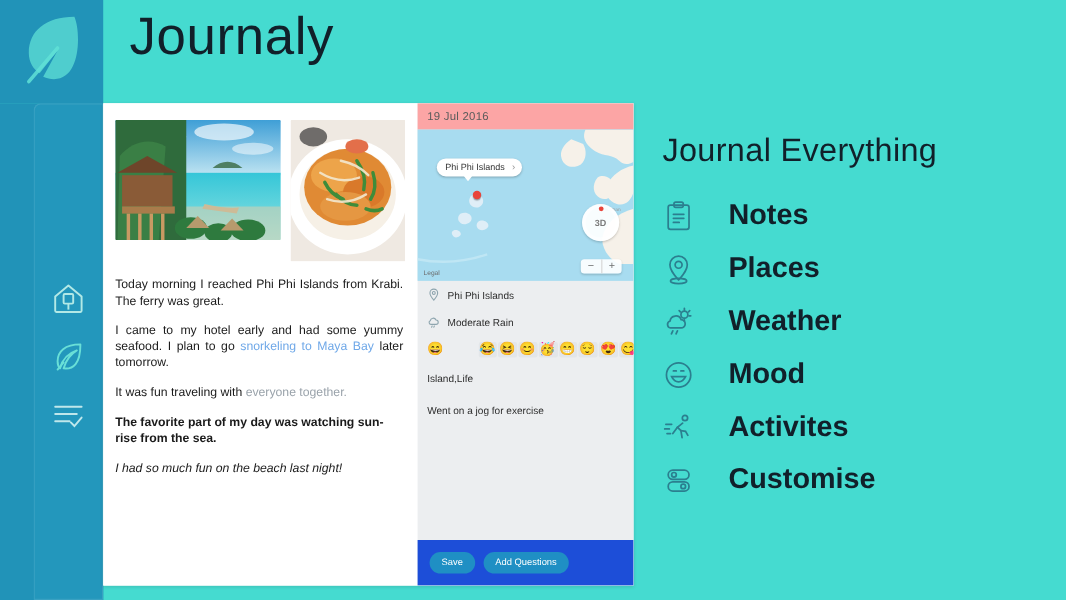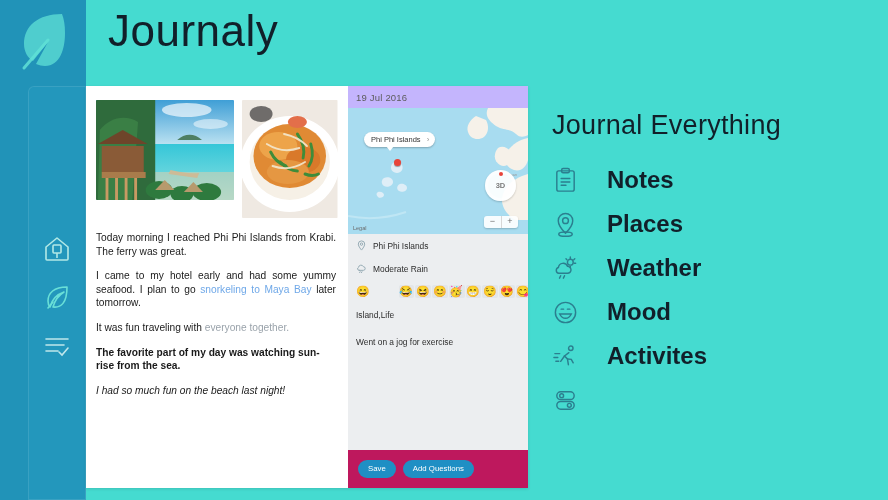--- a/index.html
+++ b/index.html
@@ -90,21 +90,21 @@
   .entry-text.bold { font-weight: bold; text-align: left; }
   .entry-text.italic { font-style: italic; text-align: left; }
 
   
   #details-pane {
     position: absolute; left: 262px; top: 0;
     width: 180px; height: 402px;
     background: #eceef0;
   }
   #date-bar {
-    height: 22px; background: #c4b5fd;
+    height: 22px; background: #fca5a5;
     color: #5c5c5c; font-size: 9.5px;
     padding: 6px 0 0 8px; letter-spacing: .2px;
   }
   
   #map {
     position: relative;
     height: 126px; width: 180px;
     background: #a8dcf0;
     overflow: hidden;
   }
@@ -181,21 +181,21 @@
     background: #e3e6e9; padding: 1px;
     border-radius: 2px;
   }
   .qrow {
     padding: 0 8px; height: 27px; line-height: 27px;
     font-size: 8.4px; color: #2d2d2d;
   }
   #details-buttons {
     position: absolute; left: 0; bottom: 0;
     width: 180px; height: 38px;
-    background: #be185d;
+    background: #1d4ed8;
     display: flex; align-items: center; gap: 7px;
     padding-left: 10px;
   }
   .pill {
     background: #1f8fc4; color: #fff;
     border: none; border-radius: 9px;
     font-family: "Liberation Sans", sans-serif;
     font-size: 7.8px; padding: 4px 10px;
     cursor: pointer; line-height: 10px;
   }
@@ -493,16 +493,17 @@
 
     <div class="feature">
       <span class="fic">
         <svg viewBox="0 0 28 28" fill="none" stroke="#2b7f8f" stroke-width="1.5">
           <rect x="5" y="5" width="18" height="8" rx="4"></rect>
           <circle cx="10" cy="9" r="2"></circle>
           <rect x="5" y="15" width="18" height="8" rx="4"></rect>
           <circle cx="18" cy="19" r="2"></circle>
         </svg>
       </span>
+      <span class="flabel">Customise</span>
     </div>
   </div>
 
 </div>
 
 </body></html>

